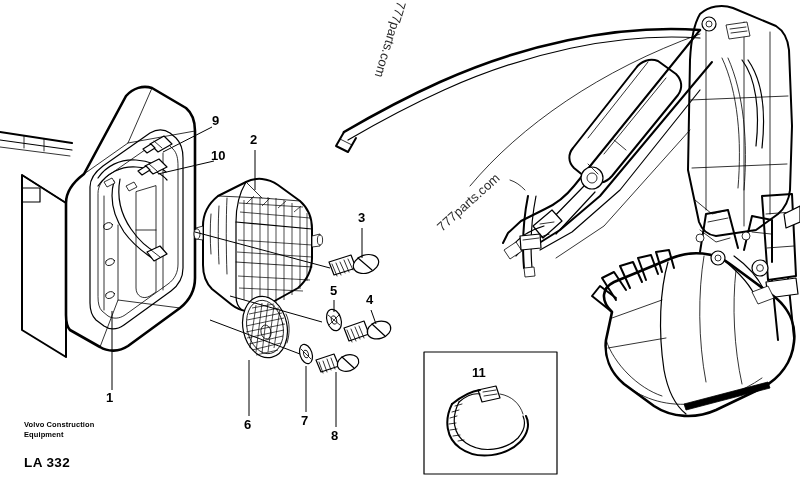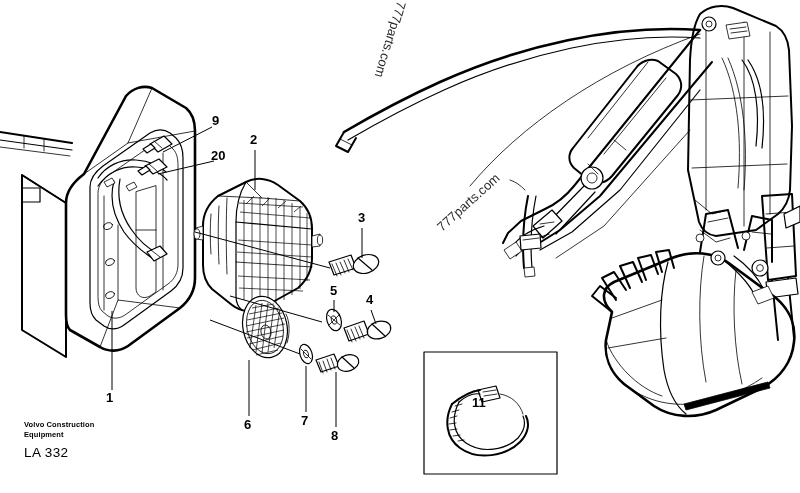--- a/index.html
+++ b/index.html
@@ -40,24 +40,24 @@
   }
   #footer-brand {
     font-family: "Liberation Sans", sans-serif;
     font-weight: bold;
     font-size: 7.5px;
     line-height: 1.28;
     letter-spacing: 0.1px;
   }
   #footer-code {
     font-family: "Liberation Sans", sans-serif;
-    font-weight: normal;
+    font-weight: bold;
     font-size: 13.5px;
     letter-spacing: 0.4px;
-    margin-top: 6px;
+    margin-top: 16px;
   }
   .watermark {
     position: absolute;
     font-family: "Liberation Sans", sans-serif;
     font-size: 13px;
     font-weight: normal;
     color: #2a2a2a;
     white-space: nowrap;
     transform-origin: 0 0;
   }
@@ -537,22 +537,22 @@
 
   <div class="callout-num" style="left:106px; top:391px;">1</div>
   <div class="callout-num" style="left:250px; top:133px;">2</div>
   <div class="callout-num" style="left:358px; top:211px;">3</div>
   <div class="callout-num" style="left:366px; top:293px;">4</div>
   <div class="callout-num" style="left:330px; top:284px;">5</div>
   <div class="callout-num" style="left:244px; top:418px;">6</div>
   <div class="callout-num" style="left:301px; top:414px;">7</div>
   <div class="callout-num" style="left:331px; top:429px;">8</div>
   <div class="callout-num" style="left:212px; top:114px;">9</div>
-  <div class="callout-num" style="left:211px; top:149px;">20</div>
-  <div class="callout-num" style="left:472px; top:396px;">11</div>
+  <div class="callout-num" style="left:211px; top:149px;">10</div>
+  <div class="callout-num" style="left:472px; top:366px;">11</div>
 
   <div class="watermark" id="watermark-1">777parts.com</div>
   <div class="watermark" id="watermark-2">777parts.com</div>
 
   <div id="footer-block">
     <div id="footer-brand">
       <div>Volvo Construction</div>
       <div>Equipment</div>
     </div>
     <div id="footer-code">LA 332</div>

